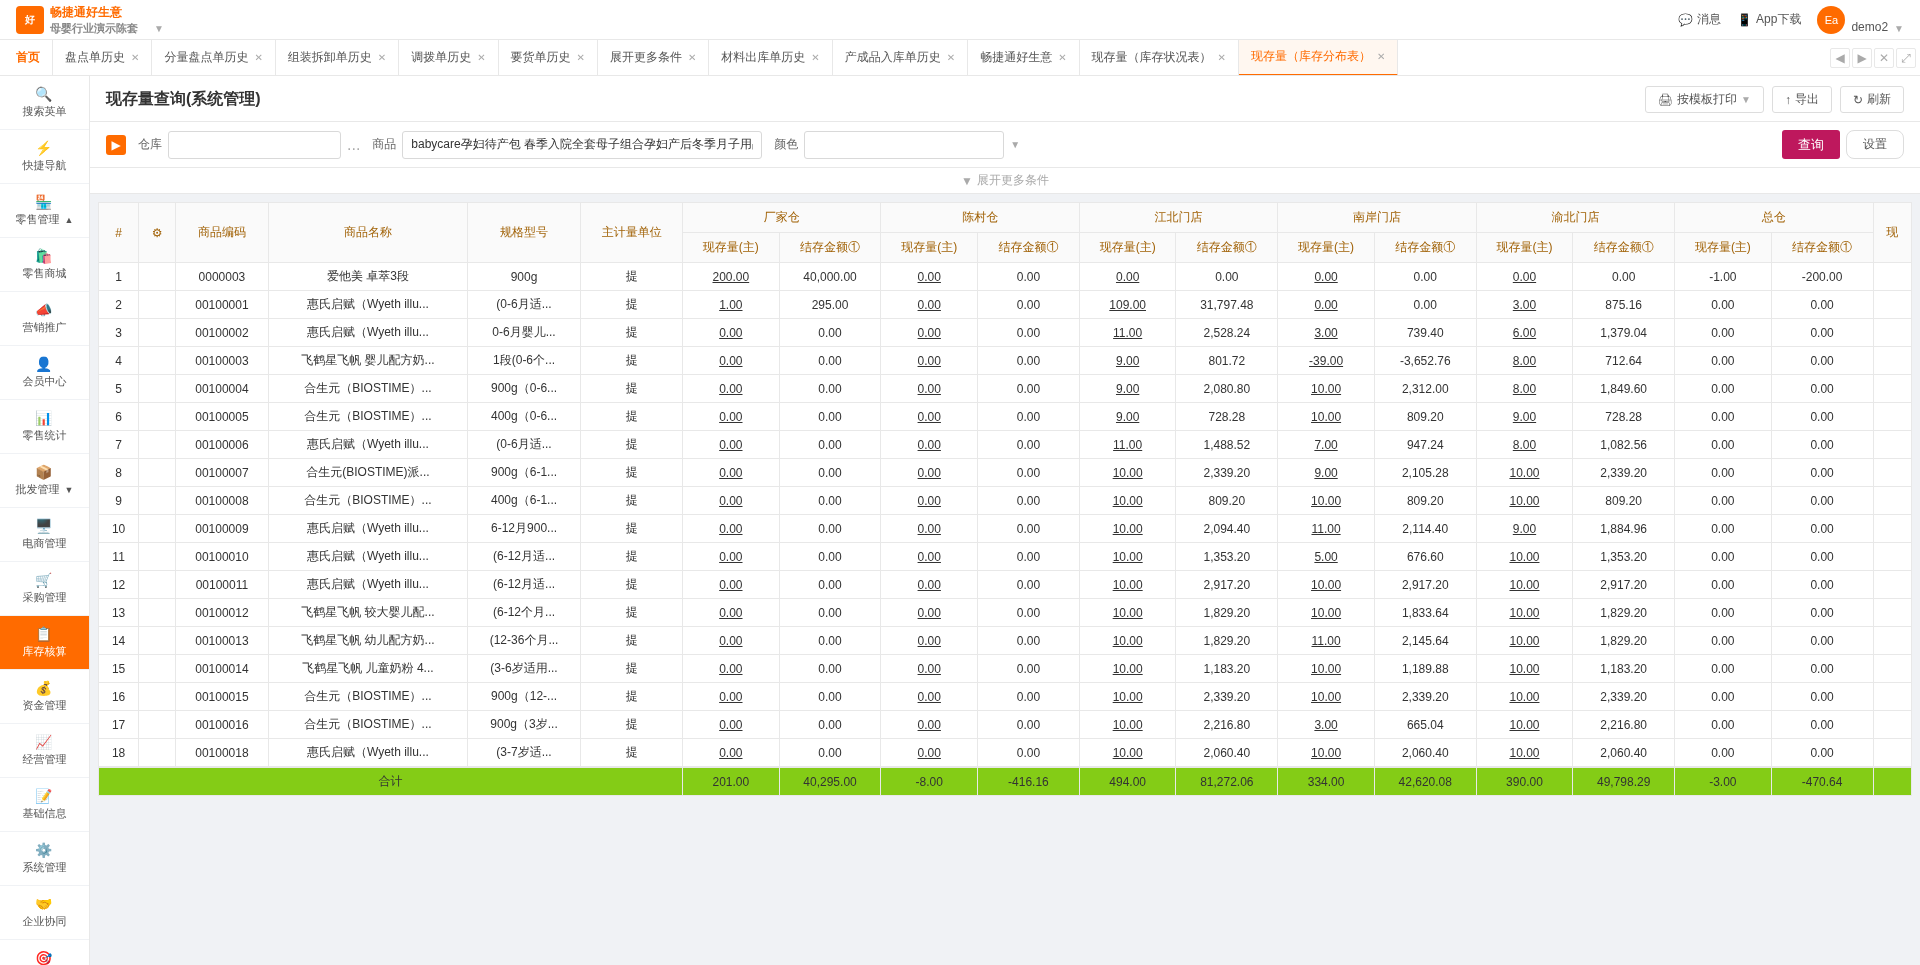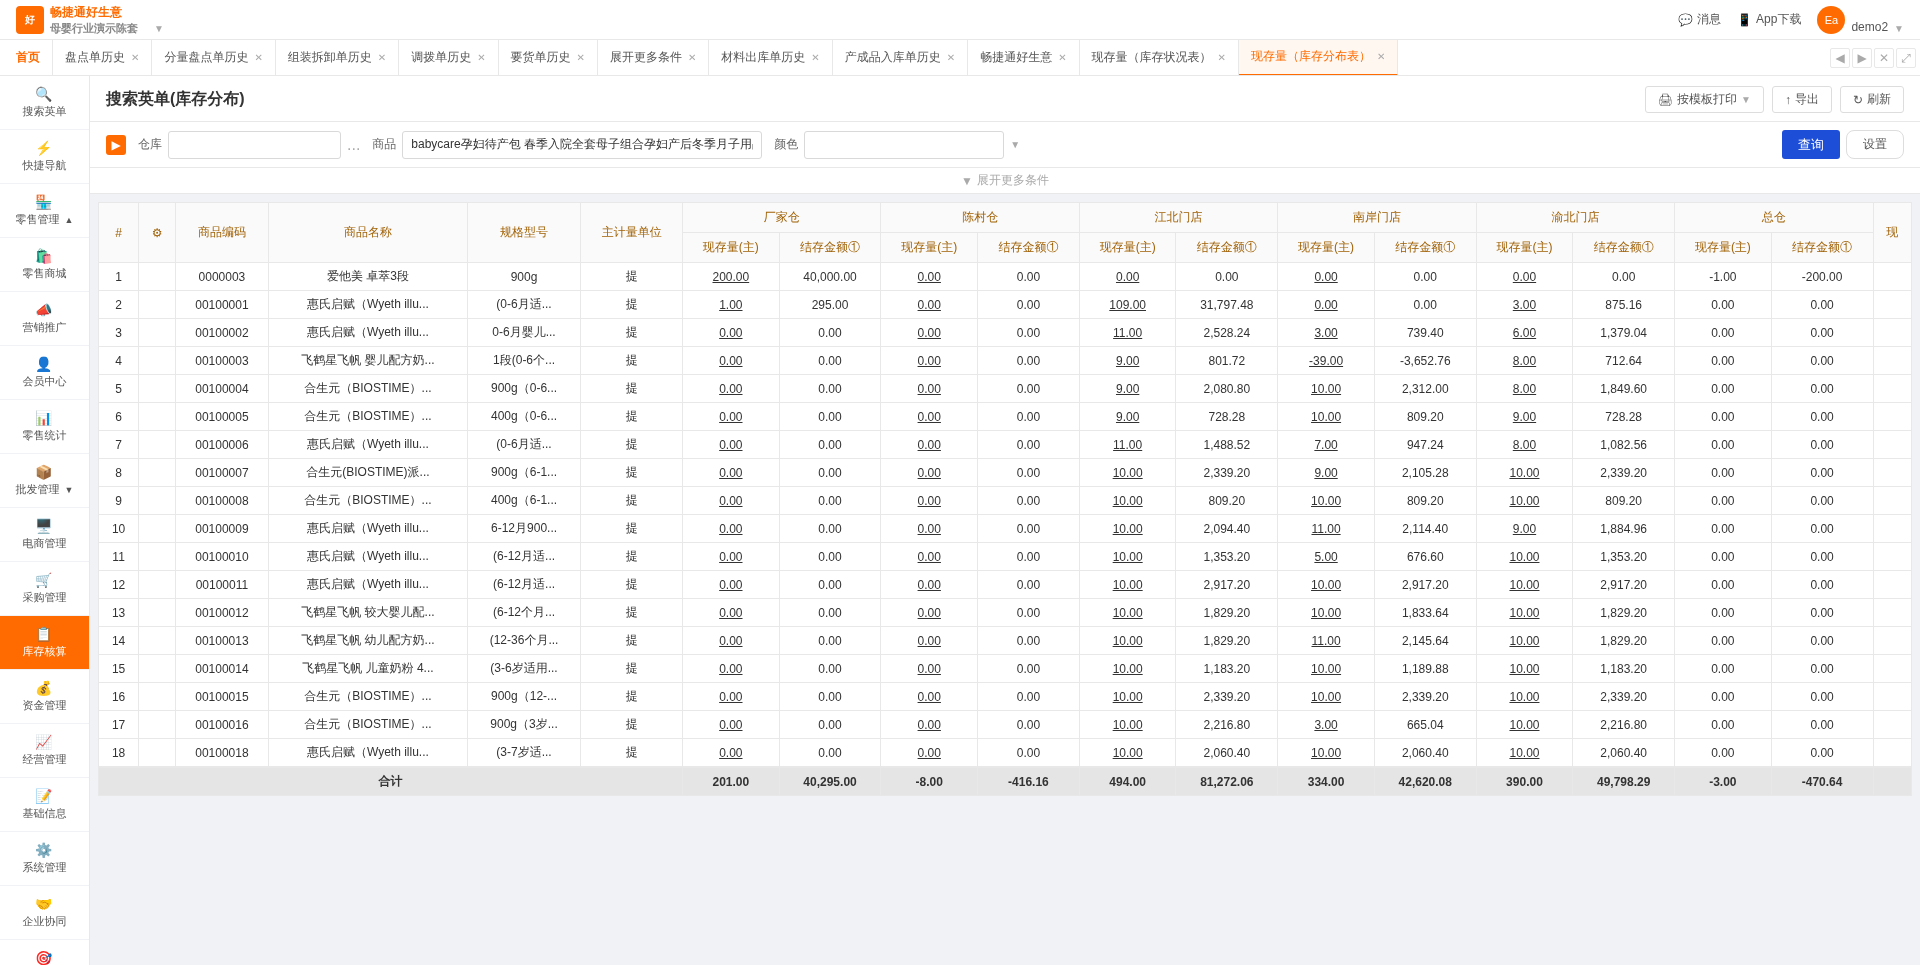--- a/index.html
+++ b/index.html
@@ -150,21 +150,21 @@
       background: #fff;
       min-width: 80px;
     }
     .filter-input-wide {
       width: 360px;
     }
     .filter-input-color { width: 200px; }
     .filter-dots { color: #aaa; font-size: 16px; cursor: pointer; }
     .btn-search {
       padding: 5px 16px;
-      background: #1d4ed8;
+      background: #be185d;
       color: #fff;
       border: none;
       border-radius: 3px;
       cursor: pointer;
       font-size: 13px;
     }
     .btn-setting {
       padding: 5px 16px;
       background: #fff;
       color: #555;
@@ -211,22 +211,22 @@
       z-index: 2;
     }
     .data-table td {
       border: 1px solid #e8e8e8;
       padding: 5px 8px;
       text-align: center;
       color: #333;
       white-space: nowrap;
     }
     .data-table tr.footer-row td {
-      background: #e5e5e5;
-      font-weight: bold;
+      background: #84cc16;
+      font-weight: normal;
       border-top: 2px solid #e8e8e8;
     }
     .th-group {
       text-align: center;
       border: 1px solid #e8e8e8;
       background: #fafafa;
       padding: 4px;
     }
     .negative { color: #ff4d4f; }
     .underline { text-decoration: underline; color: #1890ff; cursor: pointer; }
@@ -392,21 +392,21 @@
       <div class="sidebar-icon">🎯</div>
 
     </div>
 
   </div>
 
   <div class="main-content">
 
     <div class="page-header">
       <div class="page-title-row">
-        <div class="page-title">搜索英单(库存分布)</div>
+        <div class="page-title">现存量查询(系统管理)</div>
         <div class="header-actions">
           <button class="btn-action">
             <span>🖨</span>
             <span>按模板打印</span>
             <span class="dropdown-arr">▼</span>
           </button>
           <button class="btn-action">
             <span>↑</span>
             <span>导出</span>
           </button>

